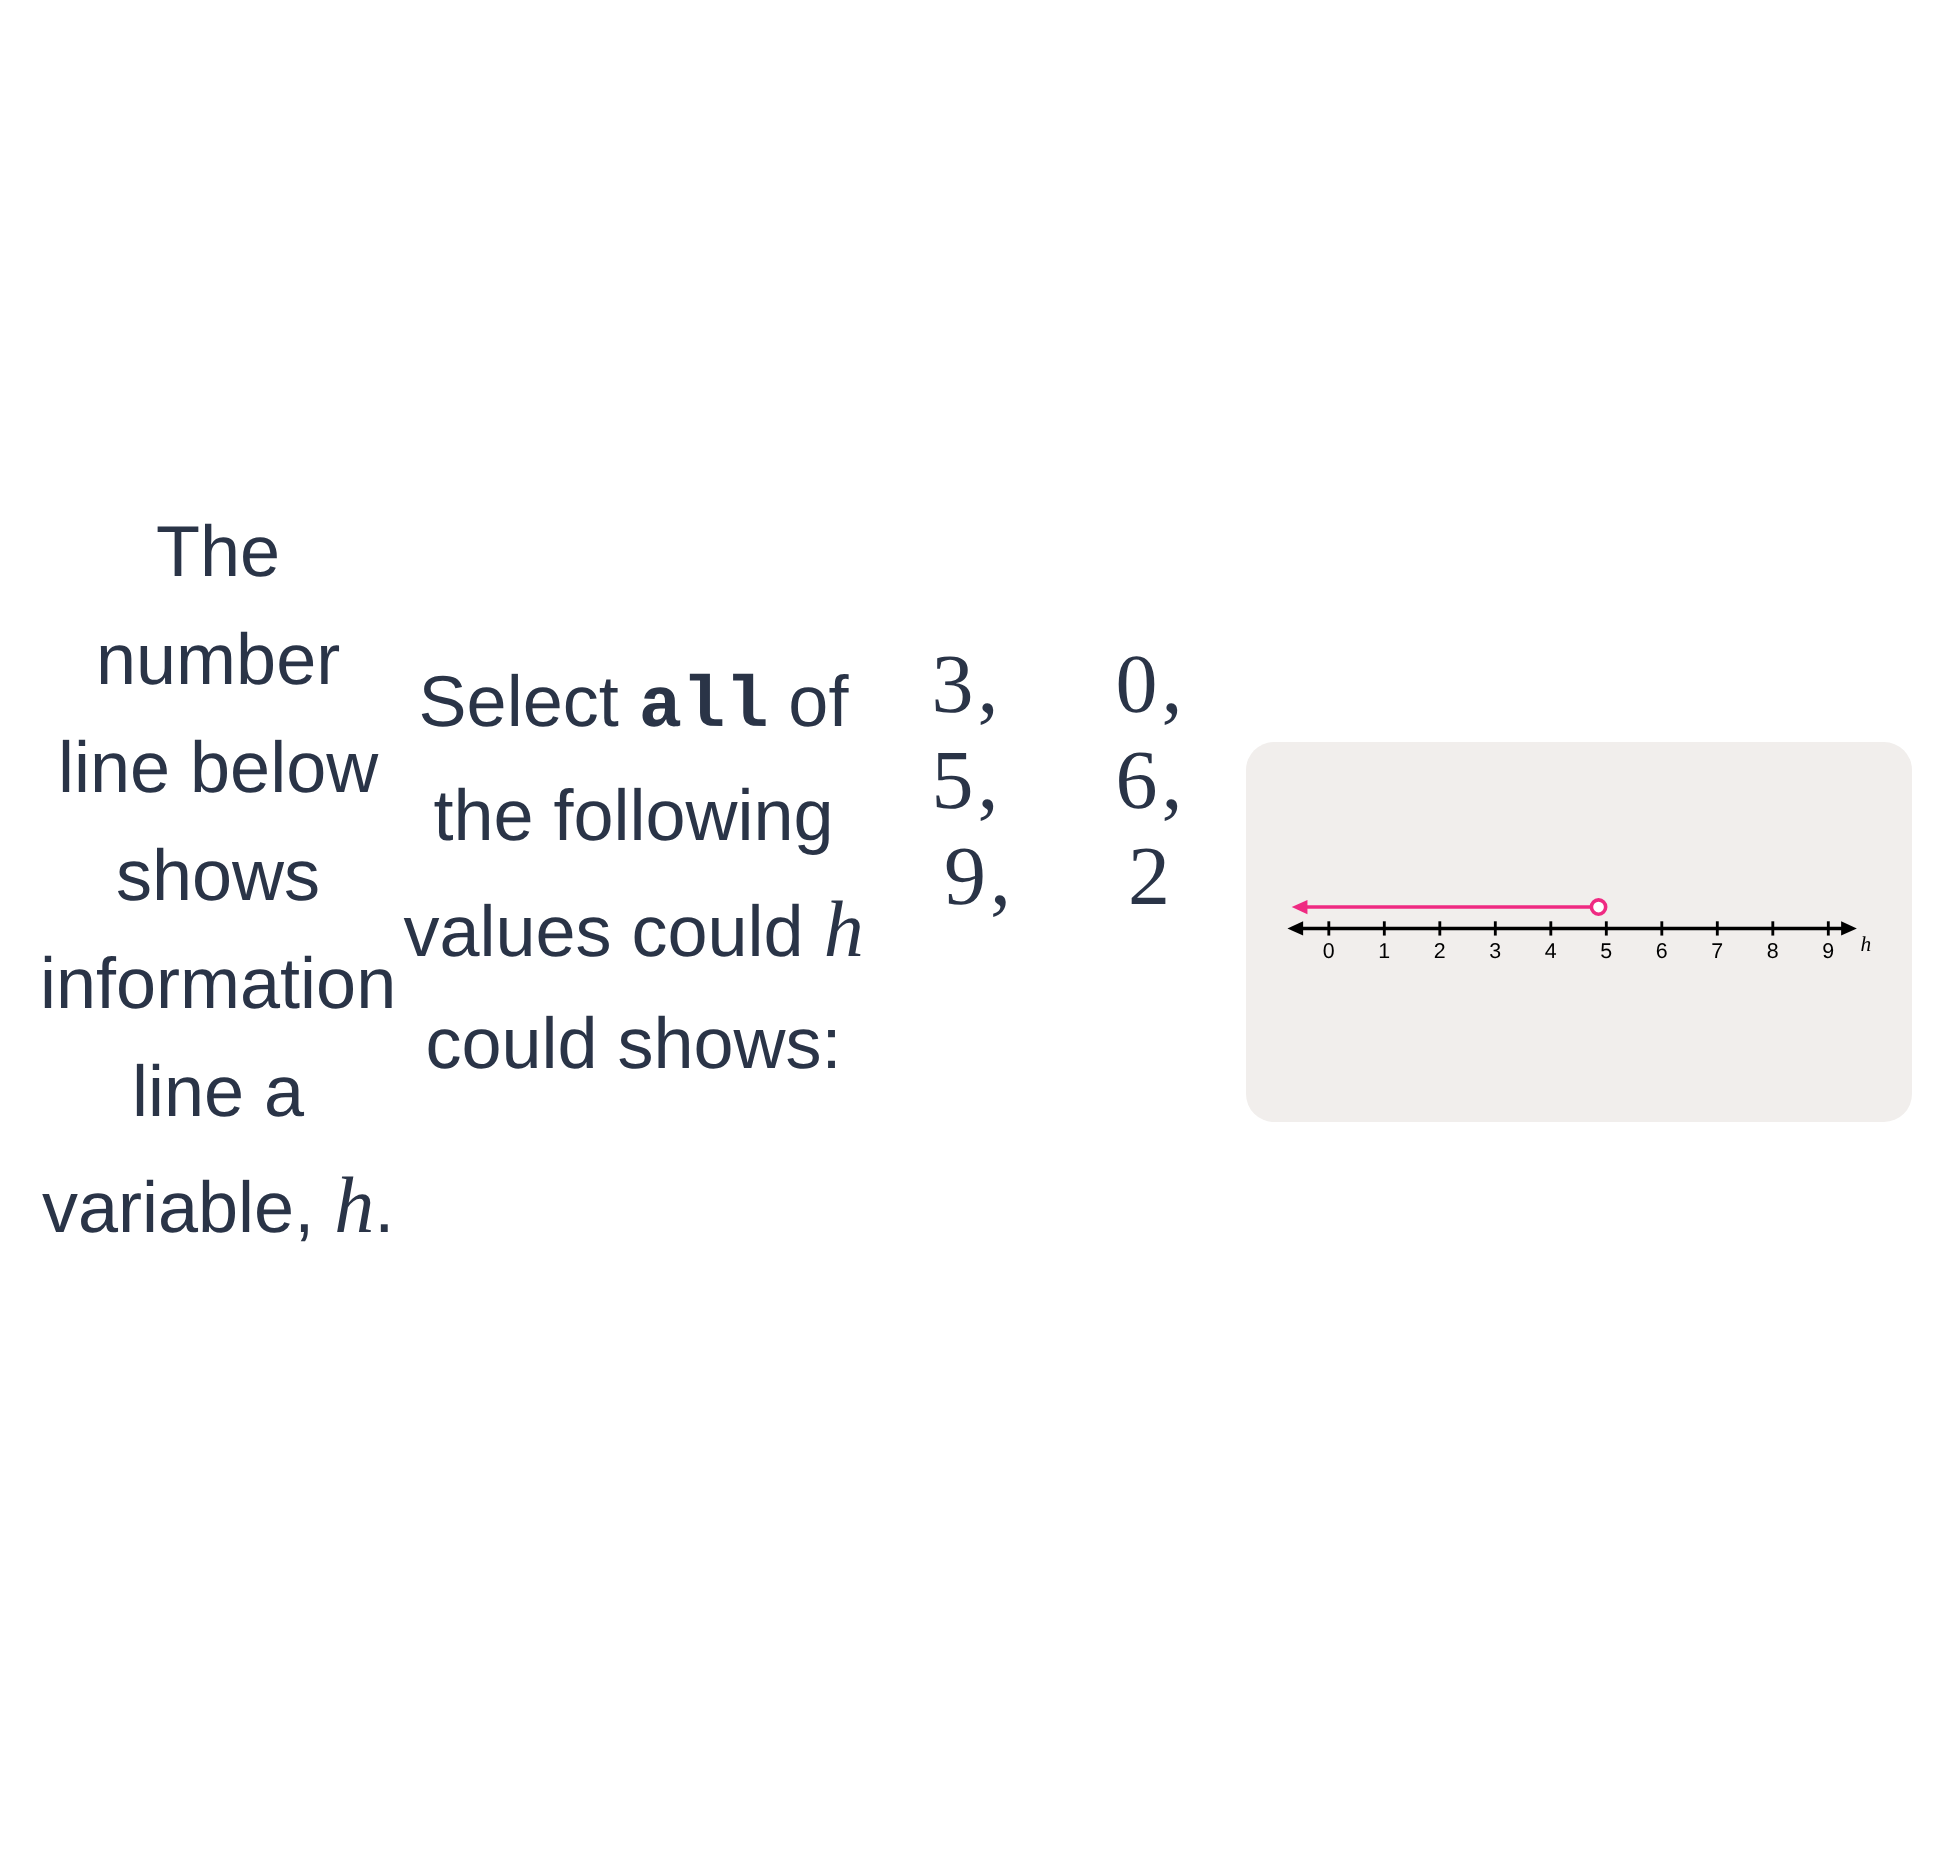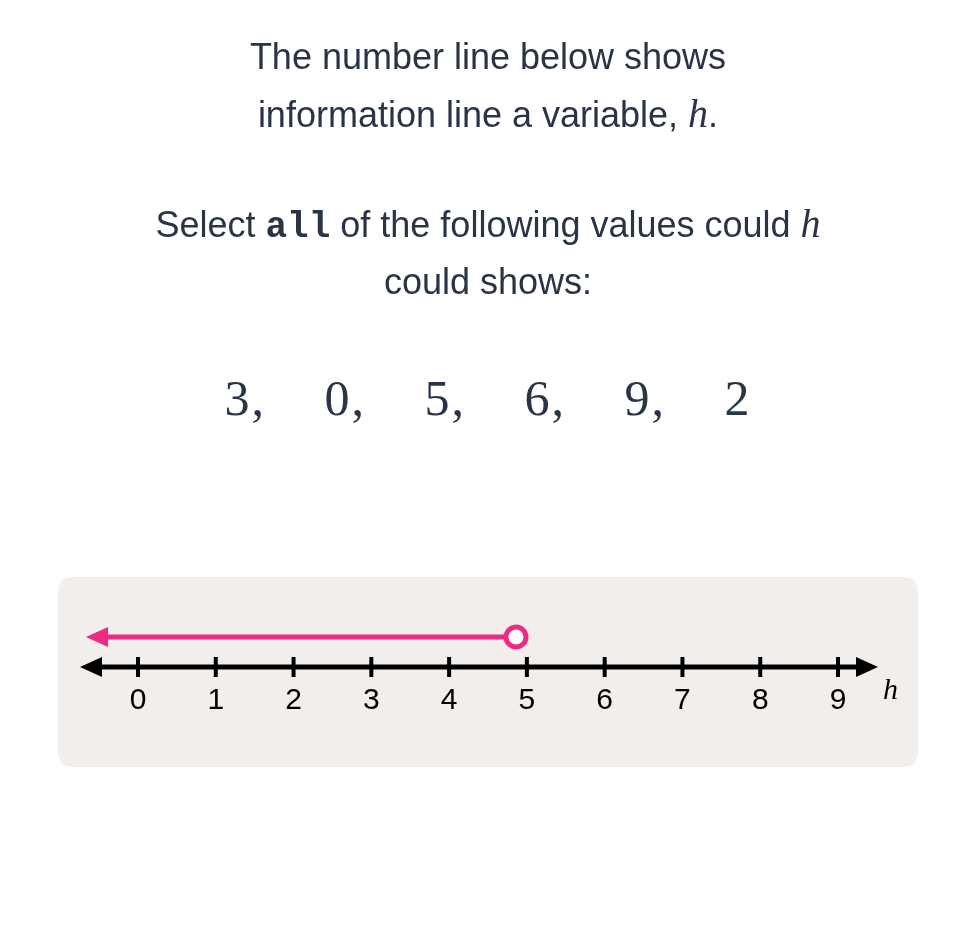--- a/index.html
+++ b/index.html
@@ -8,21 +8,21 @@
     height: 932px;
     background: #ffffff;
     font-family: Georgia, 'Times New Roman', serif;
     color: #2a3447;
     padding: 30px 20px;
   }
   .container {
     width: 100%;
     height: 100%;
     display: flex;
-    flex-direction: column;
+    flex-direction: row;
     align-items: center;
   }
   .prompt-text {
     font-size: 36px;
     text-align: center;
     line-height: 1.5;
     color: #2a3447;
     font-family: -apple-system, BlinkMacSystemFont, 'Segoe UI', Arial, sans-serif;
     margin-bottom: 50px;
   }
@@ -43,21 +43,21 @@
     font-weight: 700;
     font-family: Liberation Mono, monospace;
   }
   .instruction-text .var {
     font-family: Georgia, 'Times New Roman', serif;
     font-style: italic;
     font-size: 40px;
   }
   .values-row {
     font-family: 'Times New Roman', Georgia, serif;
-    font-size: 50px;
+    font-size: 42px;
     color: #2a3447;
     text-align: center;
     letter-spacing: 2px;
     margin-bottom: 150px;
   }
   .value-item {
     display: inline-block;
     padding: 0 22px;
     cursor: pointer;
   }

